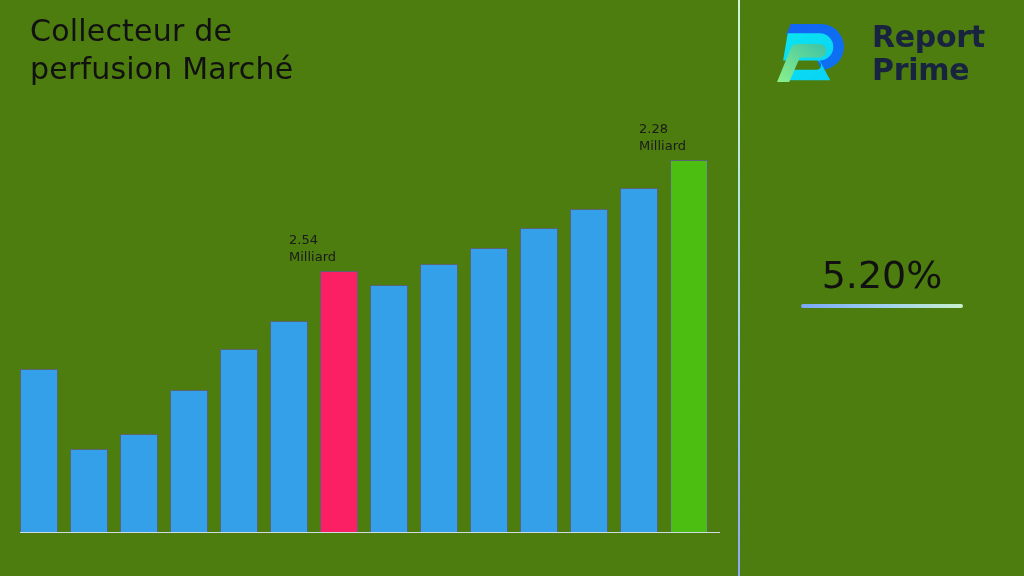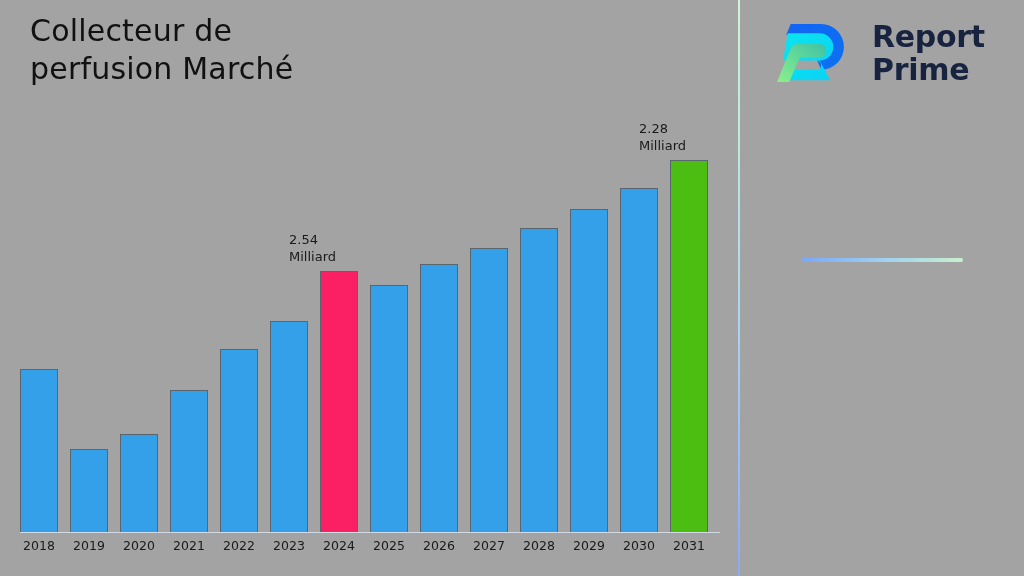--- a/index.html
+++ b/index.html
@@ -10,21 +10,21 @@
     width: 1024px;
     height: 576px;
     background: #eef3fc;
     font-family: "DejaVu Sans", sans-serif;
     overflow: hidden;
   }
   #page {
     position: relative;
     width: 1024px;
     height: 576px;
-    background: #a3a3a3;
+    background: #4d7c0f;
   }
 
   
   #chart-title {
     position: absolute;
     left: 30px;
     top: 12px;
     width: 660px;
     font-size: 30px;
     line-height: 38px;
@@ -184,36 +184,20 @@
         <div class="bar blue" title="2026: 1.64 Milliard" style="left: 420px; top: 264px; width: 38px; height: 268px;"></div>
         <div class="bar blue" title="2027: 1.74 Milliard" style="left: 470px; top: 248px; width: 38px; height: 284px;"></div>
         <div class="bar blue" title="2028: 1.86 Milliard" style="left: 520px; top: 228px; width: 38px; height: 304px;"></div>
         <div class="bar blue" title="2029: 1.98 Milliard" style="left: 570px; top: 209px; width: 38px; height: 323px;"></div>
         <div class="bar blue" title="2030: 2.11 Milliard" style="left: 620px; top: 188px; width: 38px; height: 344px;"></div>
         <div class="bar green" title="2031: 2.28 Milliard" style="left: 670px; top: 160px; width: 38px; height: 372px;"></div>
         <div class="bar-value-label" style="left: 639px; top: 120px; width: 100px;">2.28
 Milliard</div>
       </div>
     <div id="axis-line"></div>
-    <div id="x-tick-layer">
-        <div class="x-tick" style="left: 14px; top: 0px; width: 50px;">2018</div>
-        <div class="x-tick" style="left: 64px; top: 0px; width: 50px;">2019</div>
-        <div class="x-tick" style="left: 114px; top: 0px; width: 50px;">2020</div>
-        <div class="x-tick" style="left: 164px; top: 0px; width: 50px;">2021</div>
-        <div class="x-tick" style="left: 214px; top: 0px; width: 50px;">2022</div>
-        <div class="x-tick" style="left: 264px; top: 0px; width: 50px;">2023</div>
-        <div class="x-tick" style="left: 314px; top: 0px; width: 50px;">2024</div>
-        <div class="x-tick" style="left: 364px; top: 0px; width: 50px;">2025</div>
-        <div class="x-tick" style="left: 414px; top: 0px; width: 50px;">2026</div>
-        <div class="x-tick" style="left: 464px; top: 0px; width: 50px;">2027</div>
-        <div class="x-tick" style="left: 514px; top: 0px; width: 50px;">2028</div>
-        <div class="x-tick" style="left: 564px; top: 0px; width: 50px;">2029</div>
-        <div class="x-tick" style="left: 614px; top: 0px; width: 50px;">2030</div>
-        <div class="x-tick" style="left: 664px; top: 0px; width: 50px;">2031</div>
-      </div>
   </div>
 
   <div id="vertical-divider"></div>
 
   <div id="right-panel">
 
     <div id="brand-logo">
       <svg id="logo-mark" viewBox="0 0 100 100" xmlns="http://www.w3.org/2000/svg">
         <defs>
           <linearGradient id="gGreen" x1="0" y1="1" x2="1" y2="0">
@@ -231,17 +215,18 @@
         </defs>
         <path d="M22 12 L62 12 A30 30 0 0 1 62 72 L56 58 A16 16 0 0 0 56 26 L16 26 Z" fill="url(#gBlue)"></path>
         <path d="M18 24 L60 24 A18 18 0 0 1 60 60 L74 86 L16 86 L22 72 L56 72 A6 6 0 0 0 56 60 L12 60 Z" fill="url(#gCyan)"></path>
         <path d="M4 88 L22 44 A10 10 0 0 1 31 38 L60 38 A9 9 0 0 1 60 56 L34 56 L20 88 Z" fill="url(#gGreen)"></path>
       </svg>
       <div id="logo-wordmark">Report
 Prime</div>
     </div>
 
     <div id="cagr-block">
+      <div id="cagr-value">5.20%</div>
       <div id="cagr-divider"></div>
     </div>
 
   </div>
 </div>
 
 </body></html>

